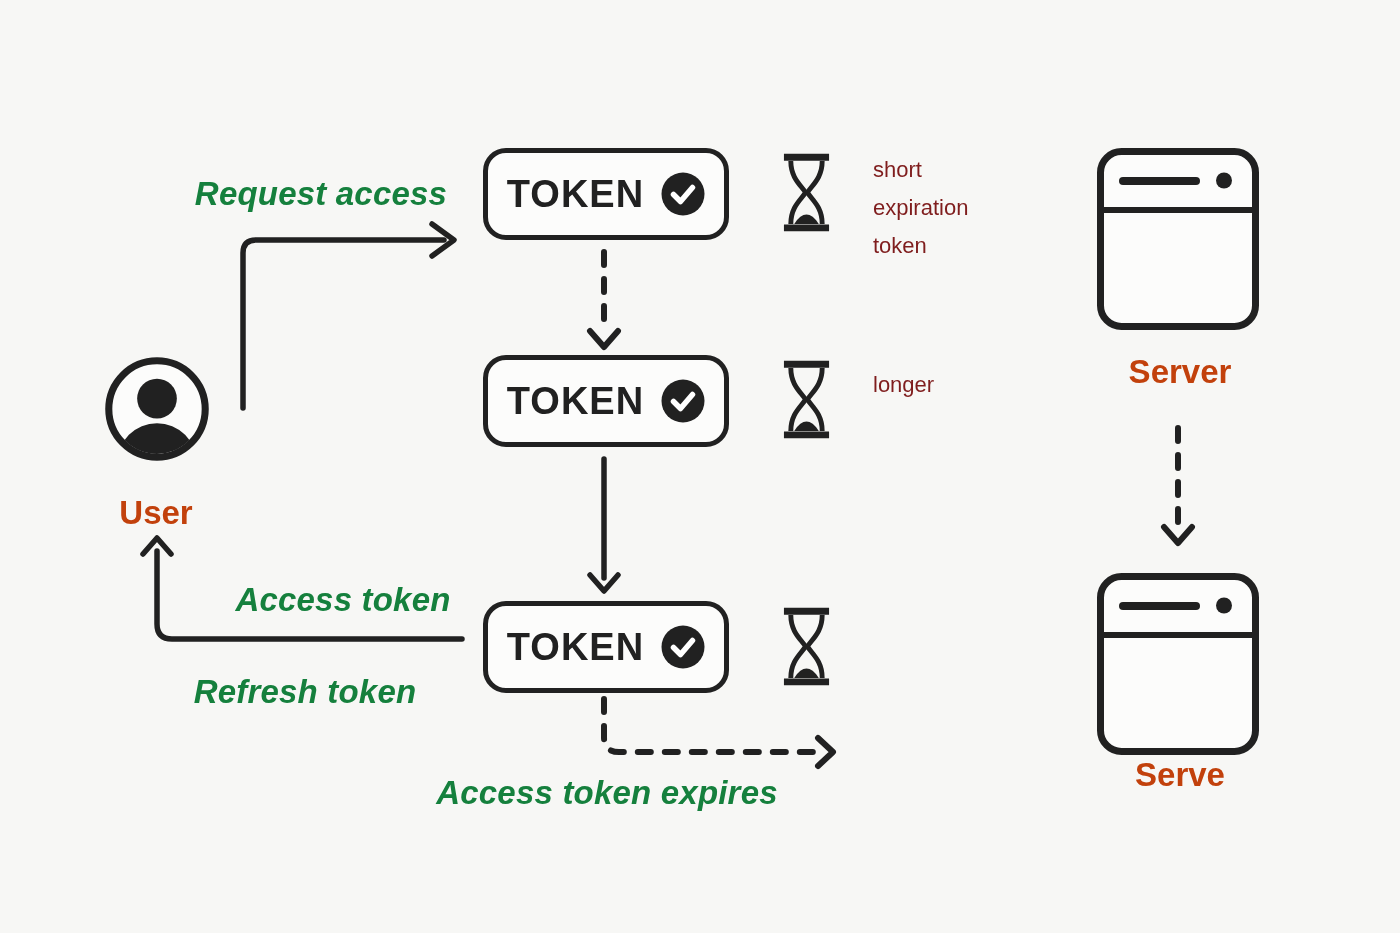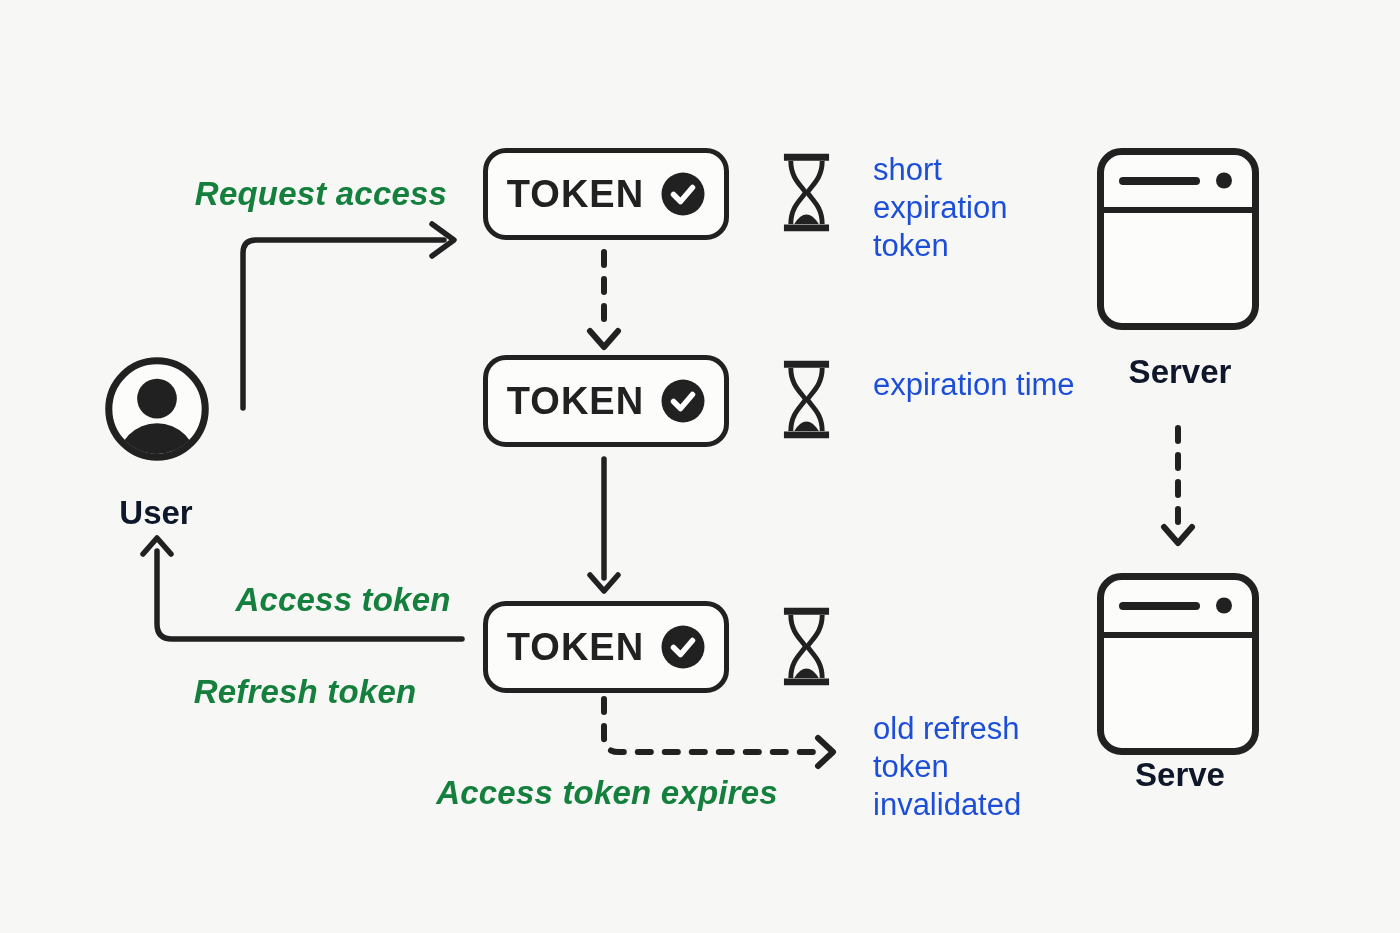--- a/index.html
+++ b/index.html
@@ -6,24 +6,24 @@
   body{font-family:"Liberation Sans",sans-serif;background:#f7f7f5;}
   .canvas{position:relative;width:1400px;height:933px;background:#f7f7f5;overflow:hidden;}
   .arrows{position:absolute;left:0;top:0;width:1400px;height:933px;}
 
   .flow-label{
     position:absolute;transform:translate(-50%,-50%);
     font-size:33px;font-weight:600;color:#15803d;white-space:nowrap;letter-spacing:.2px;font-style:italic;
   }
   .entity-label{
     position:absolute;transform:translate(-50%,-50%);
-    font-size:33px;font-weight:700;color:#0f172a;white-space:nowrap;
+    font-size:33px;font-weight:700;color:#c2410c;white-space:nowrap;
   }
   .note{
-    position:absolute;font-size:31px;font-weight:400;color:#1d4ed8;line-height:38px;white-space:nowrap;
+    position:absolute;font-size:22px;font-weight:400;color:#7f1d1d;line-height:38px;white-space:nowrap;
   }
   .token-box{
     position:absolute;left:483px;width:246px;height:92px;box-sizing:border-box;
     background:#fcfcfb;border:5px solid #212121;border-radius:23px;
     display:flex;align-items:center;justify-content:center;gap:17px;
   }
   .token-label{font-size:38px;font-weight:700;color:#212121;letter-spacing:1px;}
   .check-badge{width:44px;height:44px;display:block;}
   .icon{position:absolute;display:block;}
 </style>
@@ -127,26 +127,21 @@
   <svg class="icon" style="left:781px;top:607px;width:51px;height:79px">
       <use href="#hourglass"></use>
     </svg>
 
   <div class="note" style="left:873px;top:151px">
     <div>short</div>
     <div>expiration</div>
     <div>token</div>
   </div>
   <div class="note" style="left:873px;top:366px">
-    <div>expiration time</div>
-  </div>
-  <div class="note" style="left:873px;top:710px">
-    <div>old refresh</div>
-    <div>token</div>
-    <div>invalidated</div>
+    <div>longer</div>
   </div>
 
   <svg class="icon" style="left:1097px;top:148px;width:162px;height:182px">
       <use href="#server"></use>
     </svg>
   <div class="entity-label" style="left:1180px;top:372px">Server</div>
 
   <svg class="icon" style="left:1097px;top:573px;width:162px;height:182px">
       <use href="#server"></use>
     </svg>

